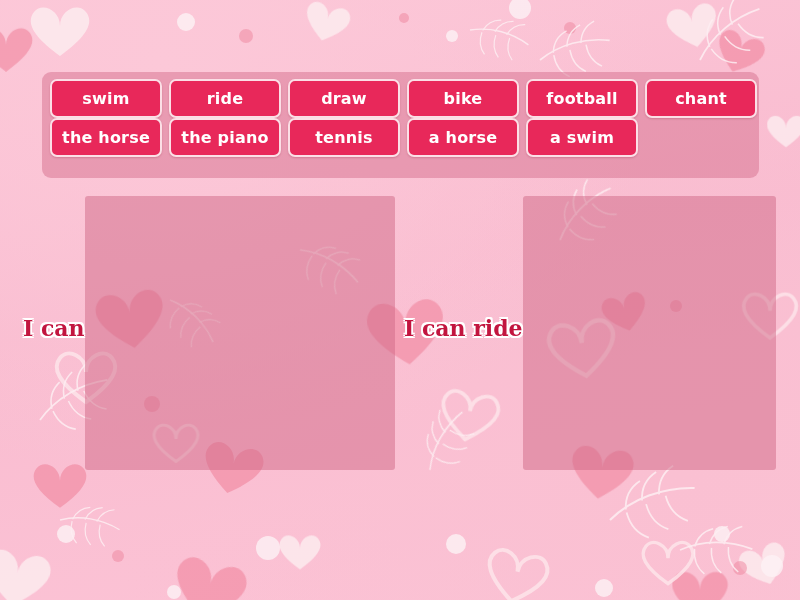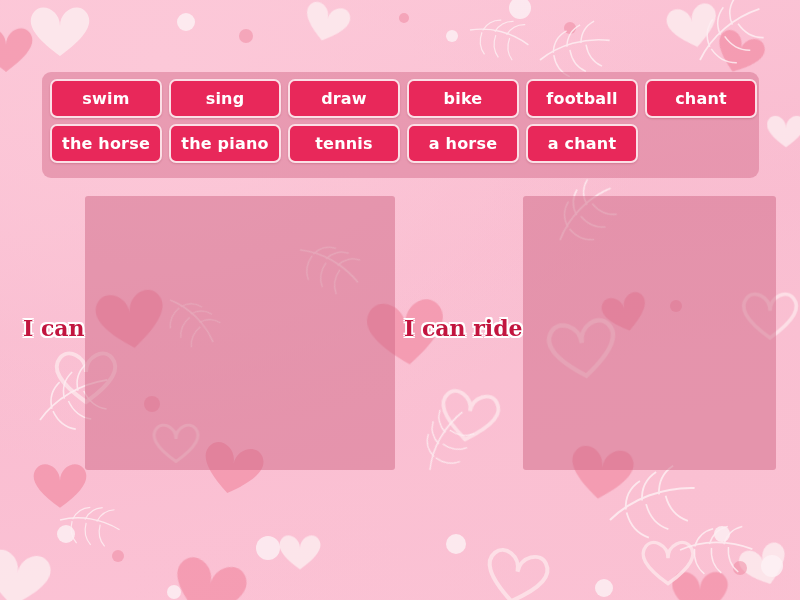--- a/index.html
+++ b/index.html
@@ -23,21 +23,21 @@
       linear-gradient(170deg,#fcc6d7 0%, #f9bcd0 45%, #fcc4d6 100%);
   }
   .deco { position:absolute; pointer-events:none; }
 
   
   #word-bank {
     position:absolute; left:42px; top:72px; width:717px; height:106px;
     background:rgba(216,118,147,0.55);
     border-radius:9px;
     padding:7px 8px;
-    display:flex; flex-direction:column; gap:6px;
+    display:flex; flex-direction:column; gap:0;
   }
   .bank-row { display:flex; gap:7px; }
   .word-tile {
     height:39px;
     background:#e8285a;
     border:2px solid rgba(255,255,255,0.85);
     border-radius:7px;
     display:flex; align-items:center; justify-content:center;
     color:#ffffff;
     font-size:16px; font-weight:bold;
@@ -162,32 +162,32 @@
       <use href="#leaf" transform="translate(560,240) rotate(-40) scale(1.2)"></use>
       <use href="#leaf" transform="translate(170,300) rotate(50)"></use>
       <use href="#leaf" transform="translate(700,60) rotate(-35) scale(1.3)"></use>
       <use href="#leaf" transform="translate(430,470) rotate(-55) scale(1.1)"></use>
     </g>
   </svg>
 
   <div id="word-bank">
     <div class="bank-row">
       <div class="word-tile">swim</div>
-      <div class="word-tile">sing</div>
+      <div class="word-tile">ride</div>
       <div class="word-tile">draw</div>
       <div class="word-tile">bike</div>
       <div class="word-tile">football</div>
       <div class="word-tile">chant</div>
     </div>
     <div class="bank-row">
       <div class="word-tile">the horse</div>
       <div class="word-tile">the piano</div>
       <div class="word-tile">tennis</div>
       <div class="word-tile">a horse</div>
-      <div class="word-tile">a chant</div>
+      <div class="word-tile">a swim</div>
     </div>
   </div>
 
   <div id="columns">
 
     <div class="column">
       <div class="column-title">I can</div>
       <div class="drop-zone"></div>
     </div>
 

